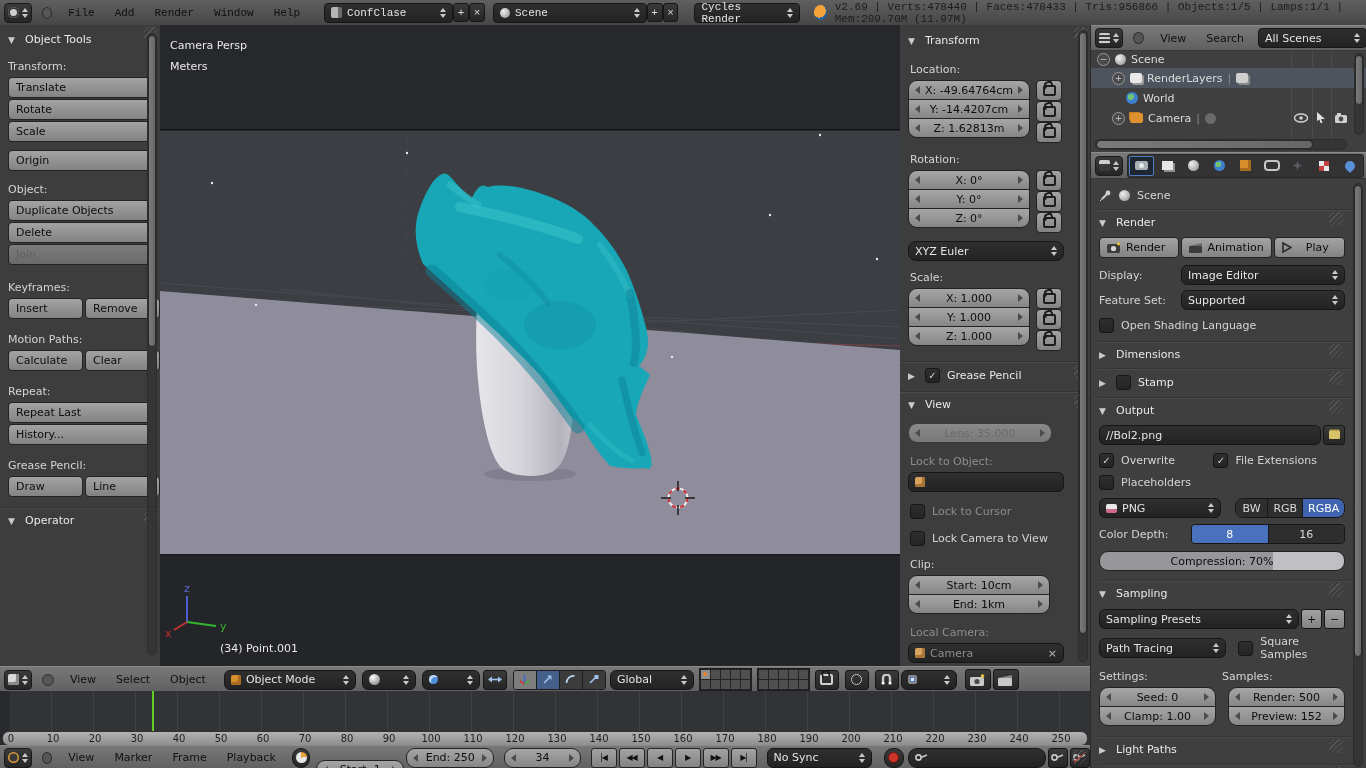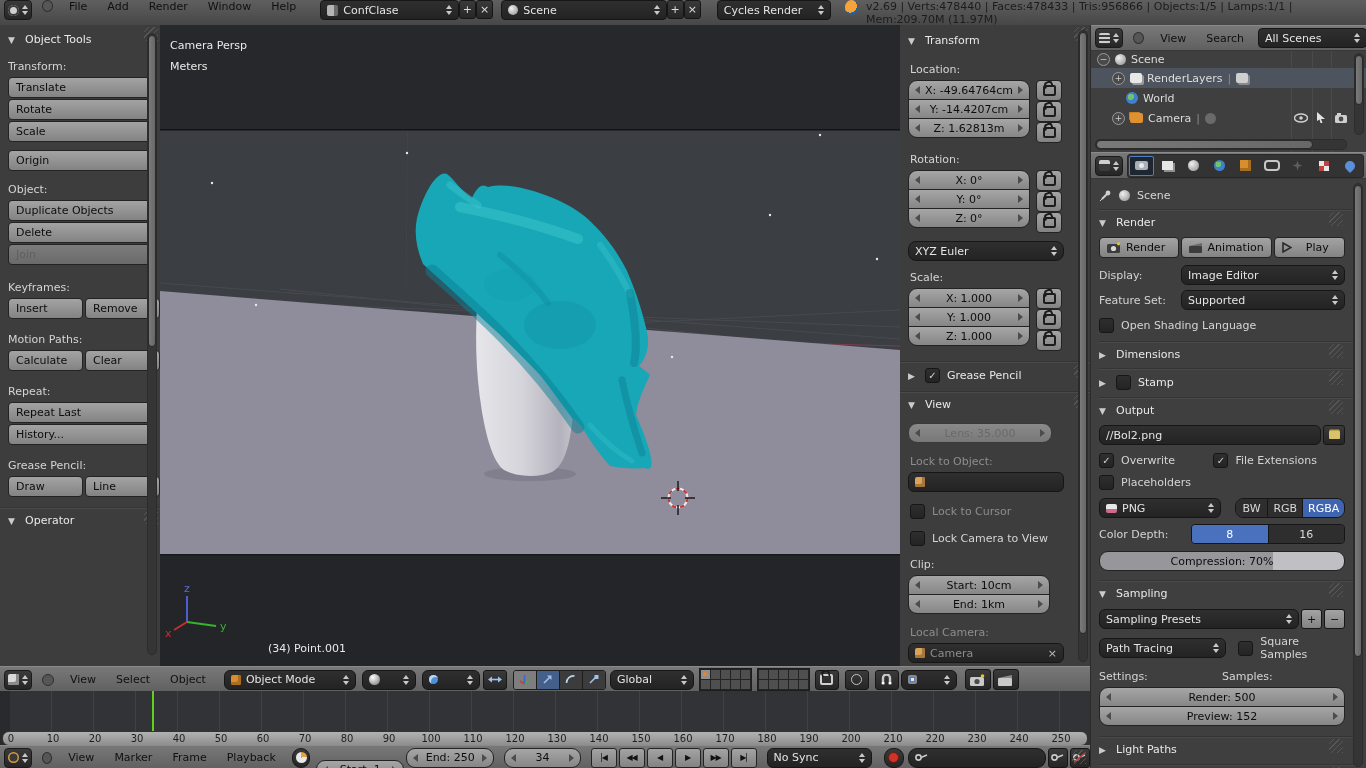--- a/index.html
+++ b/index.html
@@ -2,21 +2,21 @@
 <html><head>
 <meta charset="utf-8">
 <style>
   html,body{margin:0;padding:0;background:#2b2b2b;}
   #root{position:relative;width:1366px;height:768px;overflow:hidden;
         font-family:"DejaVu Sans",sans-serif;font-size:11px;background:#404040;color:#d8d8d8;
         -webkit-font-smoothing:antialiased;}
   .abs{position:absolute;}
   
   .hdr{background:linear-gradient(#5f5f5f,#474747);border-bottom:1px solid #303030;color:#141414;
-       display:flex;align-items:flex-start;}
+       display:flex;align-items:center;font-family:Liberation Mono, monospace;}
   .hdr2{background:linear-gradient(#787878,#606060);border-top:1px solid #8a8a8a;border-bottom:1px solid #383838;
         color:#141414;display:flex;align-items:center;}
   .menu{padding:0 10px;color:#101010;cursor:default;}
   
   .edbtn{display:flex;align-items:center;background:linear-gradient(#3a3a3a,#262626);border:1px solid #1a1a1a;
          border-radius:4px;height:18px;padding:0 3px;margin:0 4px;gap:3px;}
   .glyphbox{width:12px;height:12px;border-radius:2px;}
   .circ{width:10px;height:10px;border:1px solid #2e2e2e;border-radius:50%;background:#565656;margin:0 6px;}
   
   .dd{background:linear-gradient(#2f2f2f,#232323);border:1px solid #161616;border-radius:8px;color:#e4e4e4;
@@ -284,21 +284,21 @@
         <line x1="0" y1="0" x2="0" y2="-26" stroke="#4d5fd0" stroke-width="2"></line>
         <line x1="0" y1="0" x2="29" y2="4" stroke="#35b52e" stroke-width="2"></line>
         <line x1="0" y1="0" x2="-13" y2="8" stroke="#c3312f" stroke-width="2"></line>
         <text x="-3" y="-30" fill="#5a6ce0" font-size="11">z</text>
         <text x="33" y="8" fill="#35b52e" font-size="11">y</text>
         <text x="-22" y="15" fill="#c3312f" font-size="11">x</text>
       </g>
     </svg>
     <span class="vp-label" style="left:10px;top:14px;">Camera Persp</span>
     <span class="vp-label" style="left:10px;top:35px;">Meters</span>
-    <span class="vp-label" style="left:60px;top:617px;margin-left:48px;">(34) Point.001</span>
+    <span class="vp-label" style="left:60px;top:617px;">(34) Point.001</span>
   </div>
 
   <div id="npanel" class="abs" style="left:900px;top:25px;width:190px;height:641px;">
     <div class="phead" style="padding:9px 8px 0 8px;position:relative;">
       <span class="tri">▼</span>
       <span>Transform</span>
       <div class="grip"></div>
     </div>
     <div class="lbl" style="margin:16px 0 4px 10px;">Location:</div>
     <div style="display:flex;gap:6px;padding-left:8px;">
@@ -739,20 +739,32 @@
         <div class="cbrow">
           <span class="cb"></span>
           <span class="lbl">Square Samples</span>
         </div>
       </div>
       <div style="display:flex;margin-top:9px;">
         <span class="lbl" style="flex:1;">Settings:</span>
         <span class="lbl" style="flex:1;">Samples:</span>
       </div>
       <div style="display:flex;gap:12px;margin-top:4px;">
+        <div style="flex:1;" class="stack">
+          <div class="pill">
+              <span class="al"></span>
+              <span>Seed: 0</span>
+              <span class="ar"></span>
+            </div>
+          <div class="pill">
+              <span class="al"></span>
+              <span>Clamp: 1.00</span>
+              <span class="ar"></span>
+            </div>
+        </div>
         <div style="flex:1;" class="stack">
           <div class="pill">
               <span class="al"></span>
               <span>Render: 500</span>
               <span class="ar"></span>
             </div>
           <div class="pill">
               <span class="al"></span>
               <span>Preview: 152</span>
               <span class="ar"></span>

